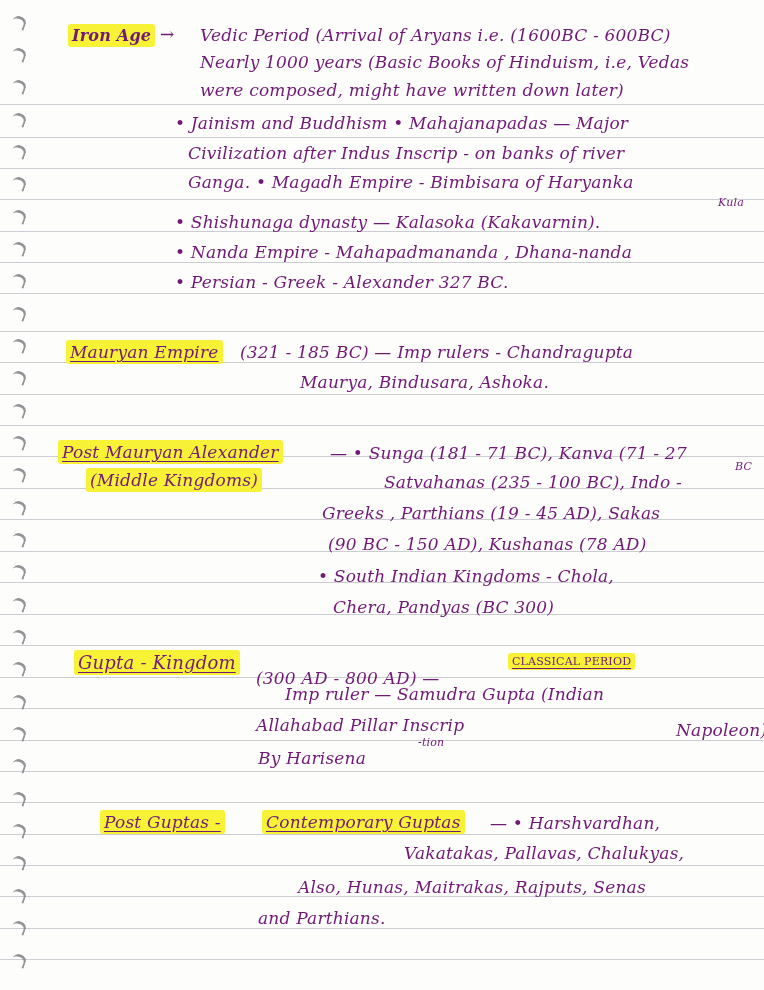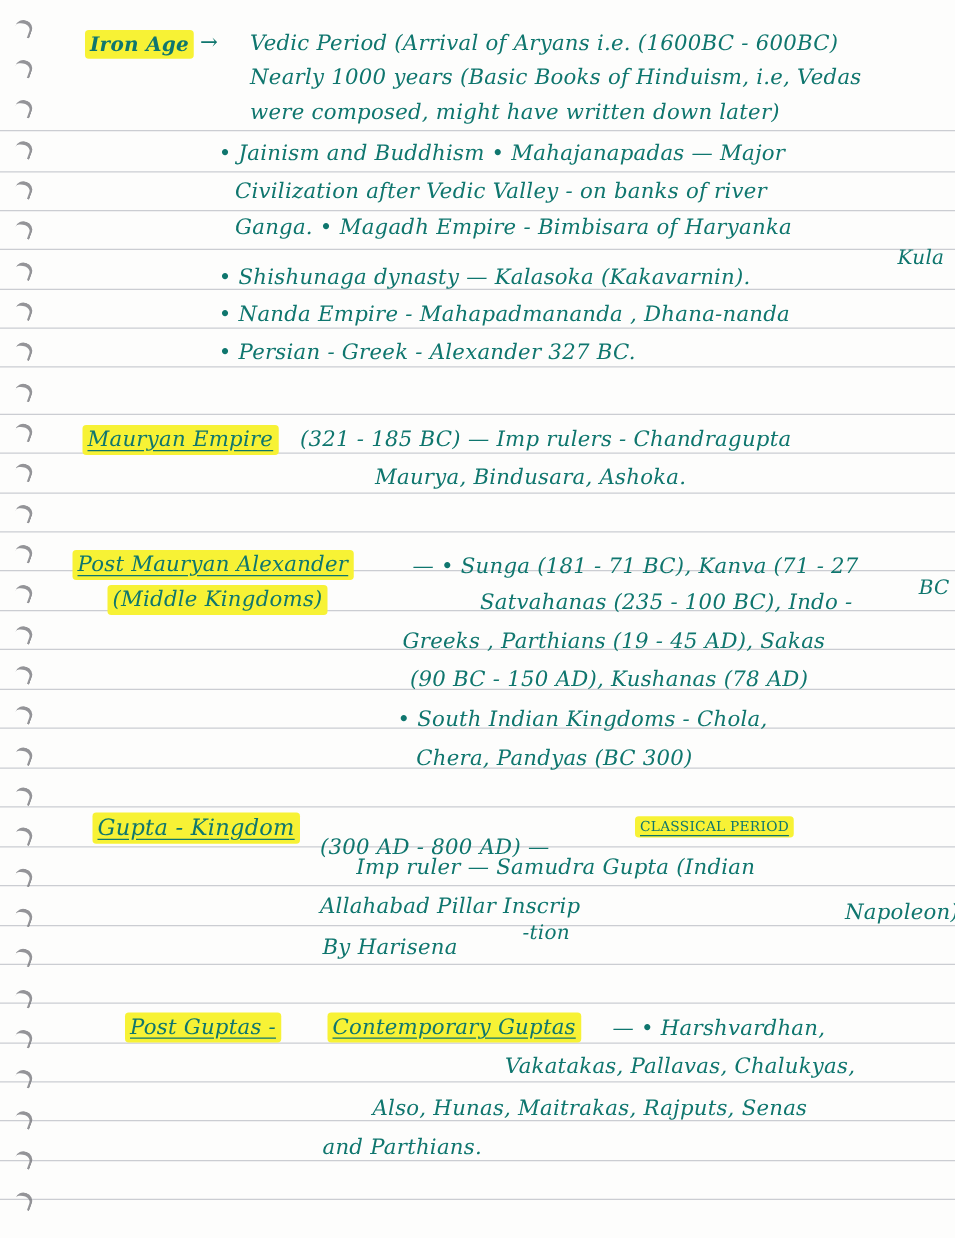--- a/index.html
+++ b/index.html
@@ -19,28 +19,28 @@
     position: absolute; left: 12px; width: 12px; height: 10px;
     border-top: 3px solid #7a7b80; border-right: 2px solid #7a7b80;
     border-radius: 10px 10px 0 0; transform: rotate(20deg);
     opacity: 0.8;
   }
   .line {
     position: absolute; white-space: nowrap;
     font-family: "DejaVu Serif", serif;
     font-style: italic;
     font-size: 17px; letter-spacing: 0.2px;
-    color: #0f766e;
+    color: #701a75;
   }
   .hl {
     background: #f7f235;
     padding: 2px 4px; border-radius: 3px;
   }
   .ul { text-decoration: underline; text-underline-offset: 3px; }
-  .small { font-size: 16px; }
+  .small { font-size: 11px; }
 </style>
 </head>
 <body>
 
 <div class="page">
 
   <div class="rule" style="top:104px"></div>
   <div class="rule" style="top:137px"></div>
   <div class="rule" style="top:168px"></div>
   <div class="rule" style="top:199px"></div>
@@ -100,21 +100,21 @@
   <div class="hole" style="top:921px"></div>
   <div class="hole" style="top:954px"></div>
 
   <div>
     <span class="line hl" style="left:68px; top:24px; font-weight:bold; font-size:16px;">Iron Age</span>
     <span class="line" style="left:160px; top:24px;">→</span>
     <span class="line" style="left:200px; top:25px;">Vedic Period (Arrival of Aryans i.e. (1600BC - 600BC)</span>
     <span class="line" style="left:200px; top:52px;">Nearly 1000 years (Basic Books of Hinduism, i.e, Vedas</span>
     <span class="line" style="left:200px; top:80px;">were composed, might have written down later)</span>
     <span class="line" style="left:175px; top:113px;">• Jainism and Buddhism • Mahajanapadas — Major</span>
-    <span class="line" style="left:188px; top:143px;">Civilization after Vedic Valley - on banks of river</span>
+    <span class="line" style="left:188px; top:143px;">Civilization after Indus Inscrip - on banks of river</span>
     <span class="line" style="left:188px; top:172px;">Ganga.  • Magadh Empire - Bimbisara of Haryanka</span>
     <span class="line small" style="left:718px; top:196px;">Kula</span>
     <span class="line" style="left:175px; top:212px;">• Shishunaga dynasty — Kalasoka (Kakavarnin).</span>
     <span class="line" style="left:175px; top:242px;">• Nanda Empire - Mahapadmananda , Dhana-nanda</span>
     <span class="line" style="left:175px; top:272px;">• Persian - Greek - Alexander 327 BC.</span>
   </div>
 
   <div>
     <span class="line hl ul" style="left:66px; top:340px;">Mauryan Empire</span>
     <span class="line" style="left:240px; top:342px;">(321 - 185 BC) — Imp rulers - Chandragupta</span>

